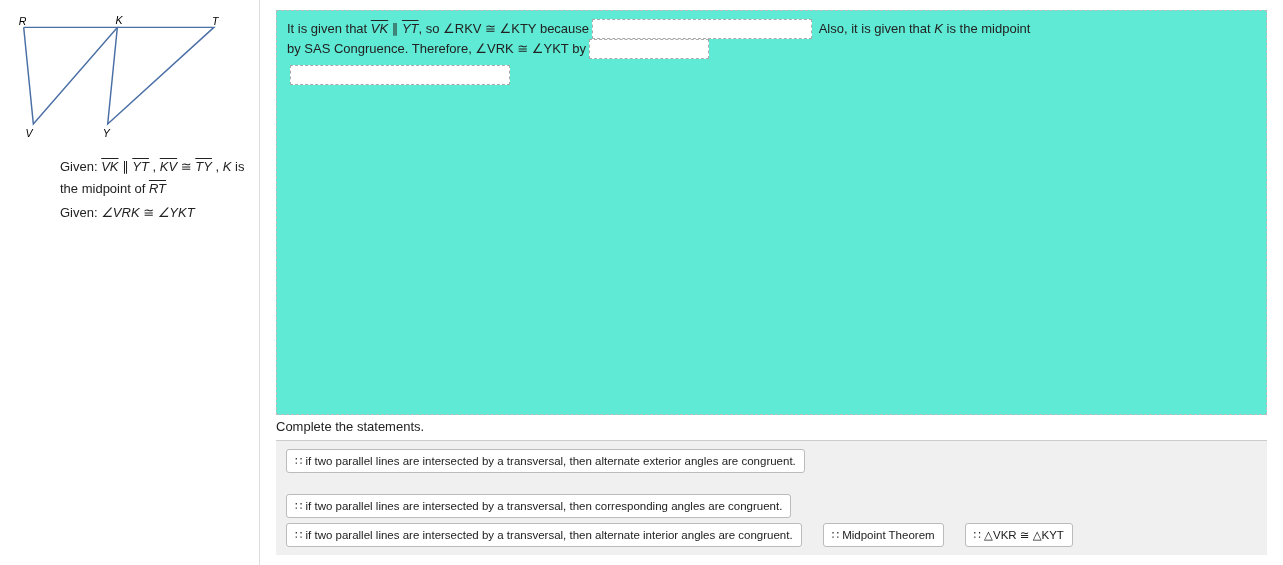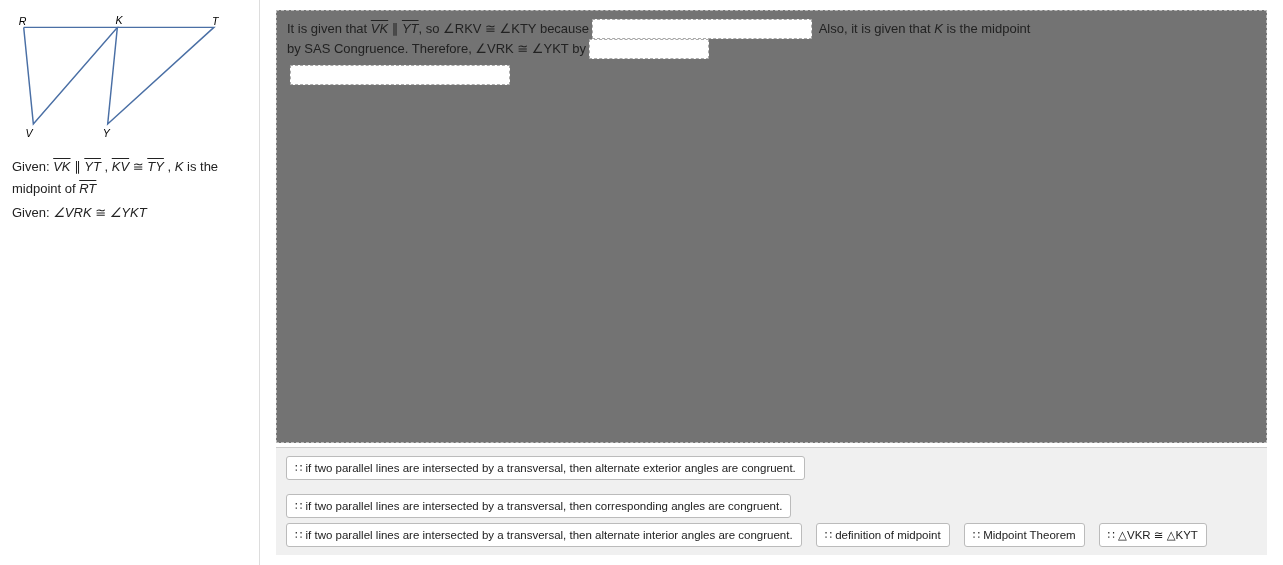--- a/index.html
+++ b/index.html
@@ -42,20 +42,21 @@
     }
     .triangle-area svg {
       width: 100%;
       height: 100%;
     }
     
     .given-section {
       font-size: 13px;
       line-height: 1.7;
       margin-bottom: 4px;
+      margin-left: 48px;
     }
     .given-section p {
       margin-bottom: 2px;
     }
     .math {
       font-style: italic;
     }
     .overline {
       text-decoration: overline;
     }
@@ -84,38 +85,38 @@
     .blank-box-medium {
       min-width: 120px;
     }
     
     .proof-paragraph {
       border: 1px dashed #bbb;
       padding: 8px 10px;
       font-size: 13px;
       line-height: 1.8;
       margin-bottom: 4px;
-      background: #737373;
+      background: #5eead4;
       flex: 1;
     }
     
     .buttons-section {
       background: #f0f0f0;
       border-top: 1px solid #ccc;
       padding: 8px 10px;
       width: 100%;
     }
     .buttons-grid {
       display: flex;
       flex-direction: column;
       gap: 5px;
     }
     .buttons-row {
       display: flex;
-      gap: 14px;
+      gap: 21px;
       flex-wrap: wrap;
       align-items: flex-start;
     }
     .option-btn {
       background: #fff;
       border: 1px solid #bbb;
       border-radius: 3px;
       padding: 4px 8px;
       font-size: 11.5px;
       cursor: pointer;
@@ -183,32 +184,32 @@
         <span class="proof-text">
           by SAS Congruence. Therefore, ∠VRK ≅ ∠YKT by
         </span>
         <span class="blank-box blank-box-medium"></span>
       </div>
       <div class="proof-row">
         <span class="blank-box blank-box-wide" style="margin-top:6px;"></span>
       </div>
     </div>
 
+    <p style="font-size:13px; margin-bottom:6px;">Complete the statements.</p>
 
     <div class="buttons-section">
       <div class="buttons-grid">
 
         <div class="buttons-row">
           <button class="option-btn">∷ if two parallel lines are intersected by a transversal, then alternate exterior angles are congruent.</button>
           <button class="option-btn">∷ if two parallel lines are intersected by a transversal, then corresponding angles are congruent.</button>
         </div>
 
         <div class="buttons-row">
           <button class="option-btn">∷ if two parallel lines are intersected by a transversal, then alternate interior angles are congruent.</button>
-          <button class="option-btn">∷ definition of midpoint</button>
           <button class="option-btn">∷ Midpoint Theorem</button>
           <button class="option-btn">∷ △VKR ≅ △KYT</button>
         </div>
 
 
       </div>
     </div>
 
   </div>
 

